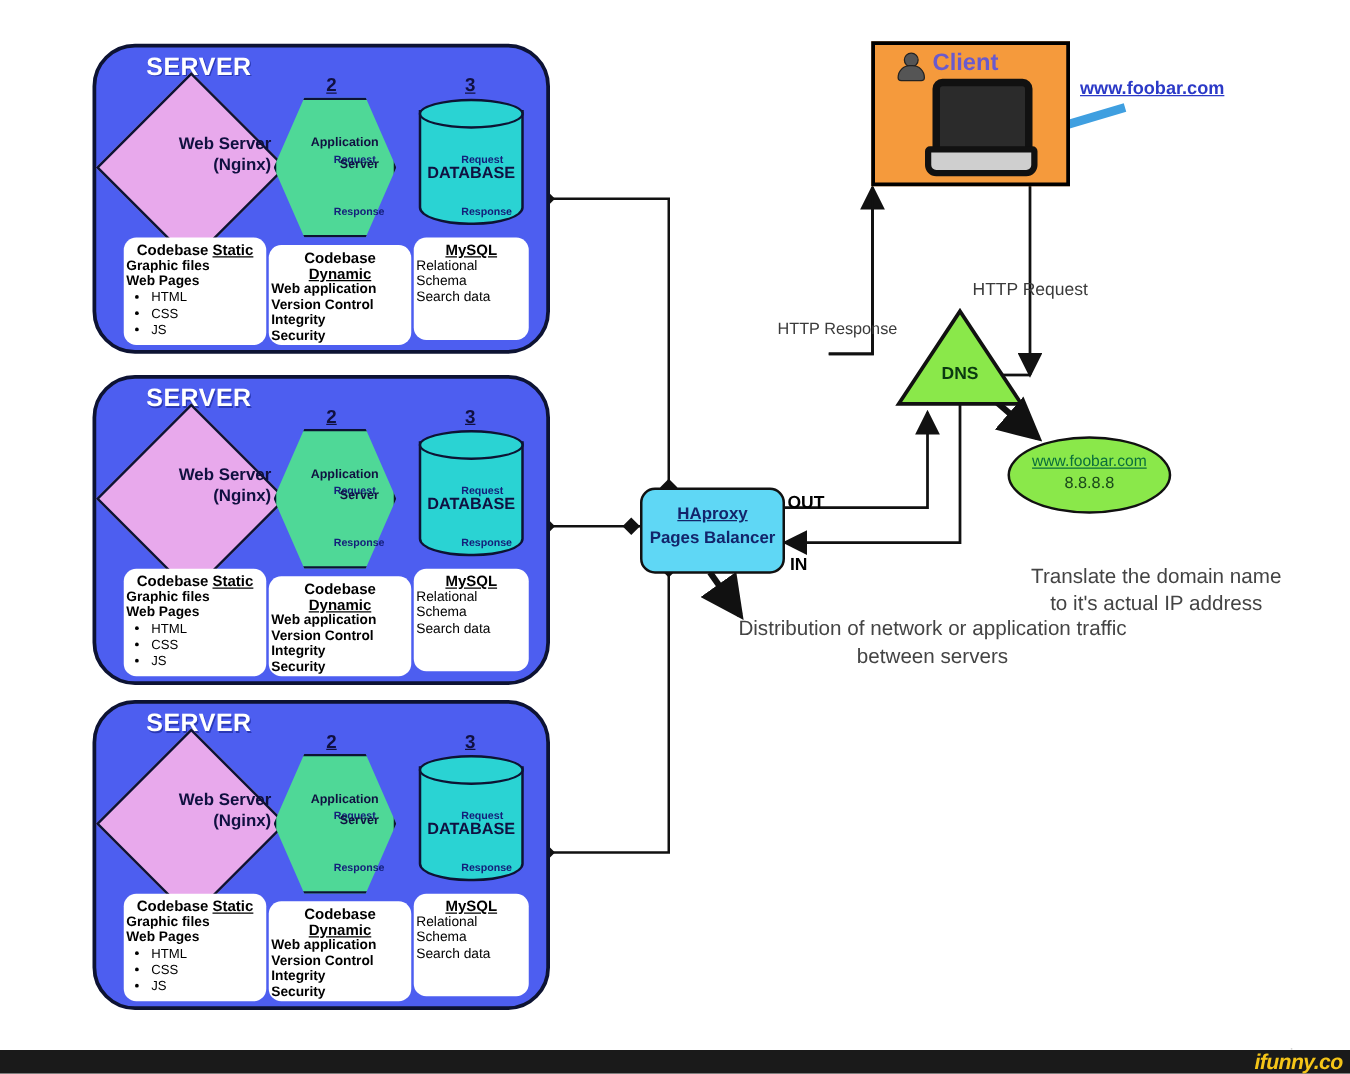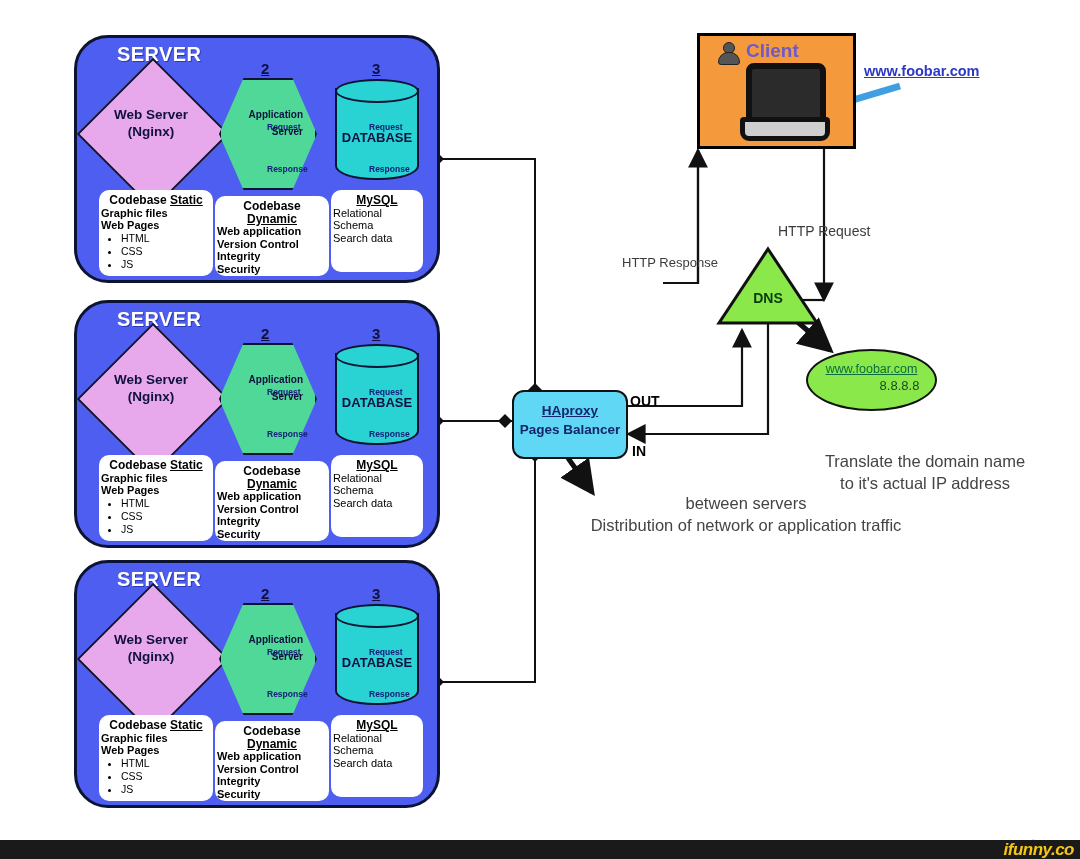--- a/index.html
+++ b/index.html
@@ -15,21 +15,21 @@
     font-size:20px;font-weight:bold;letter-spacing:.4px;
     text-shadow:1px 1px 0 #2a38b5;}
 
   .num{position:absolute;color:#101040;font-size:15px;font-weight:bold;
     text-decoration:underline;}
 
   .webserver{position:absolute;left:22px;top:42px;width:104px;height:104px;
     background:#e8a9ec;border:2px solid #0d1333;
     transform:rotate(45deg);}
   .webserver-label{position:absolute;left:8px;top:68px;width:132px;
-    text-align:center;color:#101040;font-size:13.5px;font-weight:bold;
+    text-align:right;color:#101040;font-size:13.5px;font-weight:bold;
     line-height:17px;z-index:3;}
 
   .appserver{position:absolute;left:142px;top:40px;width:94px;height:108px;
     background:#4fd897;border:2px solid #0d1333;
     clip-path:polygon(25% 0,75% 0,100% 50%,75% 100%,25% 100%,0 50%);}
   .appserver-label{position:absolute;left:132px;top:68px;width:94px;
     text-align:right;color:#101040;font-size:10px;font-weight:bold;
     line-height:17px;z-index:3;}
 
   .db{position:absolute;left:258px;top:40px;width:84px;height:104px;}
@@ -72,21 +72,21 @@
   .link{color:#2b39c7;font-weight:bold;text-decoration:underline;}
   .url-top{position:absolute;left:864px;top:63px;font-size:14.5px;}
   .dns-label{position:absolute;left:719px;top:290px;width:98px;text-align:center;
     color:#0a3a10;font-size:14px;font-weight:bold;}
 
   .ell{position:absolute;left:806px;top:349px;width:127px;height:58px;
     background:#8ae84a;border:2.5px solid #111;border-radius:50%;}
   .ell .l1{position:absolute;left:0;top:11px;width:127px;text-align:center;
     font-size:12.5px;color:#0a6e3c;text-decoration:underline;}
   .ell .l2{position:absolute;left:0;top:27px;width:127px;text-align:center;
-    font-size:13px;color:#1b4a1b;padding-left:28px;}
+    font-size:13px;color:#1b4a1b;}
 
   
   .haproxy{position:absolute;left:512px;top:390px;width:112px;height:65px;
     background:#5fd7f5;border:2.5px solid #111;border-radius:12px;}
   .haproxy .t1{position:absolute;left:0;top:11px;width:112px;text-align:center;
     font-size:13.5px;font-weight:bold;color:#13256b;text-decoration:underline;}
   .haproxy .t2{position:absolute;left:0;top:30px;width:112px;text-align:center;
     font-size:13.5px;font-weight:bold;color:#13256b;}
 
   .io-lbl{position:absolute;color:#000;font-size:14px;font-weight:bold;}
@@ -363,22 +363,22 @@
     <div>to it's actual IP address</div>
   </div>
 
   <div class="haproxy">
     <div class="t1">HAproxy</div>
     <div class="t2">Pages Balancer</div>
   </div>
   <div class="io-lbl" style="left:630px;top:393px;">OUT</div>
   <div class="io-lbl" style="left:632px;top:443px;">IN</div>
   <div class="cap" style="left:556px;top:492px;width:380px;">
+    <div>Distribution of network or application traffic</div>
     <div>between servers</div>
-    <div>Distribution of network or application traffic</div>
   </div>
 
   <div class="net-lbl" style="left:622px;top:213px;margin-top:42px;">HTTP Response</div>
   <div class="net-lbl" style="left:778px;top:223px;font-size:14px;">HTTP Request</div>
 
   <div class="miro">miro</div>
   <div class="footer"></div>
   <div class="ifunny">ifunny.co</div>
 
 </div>

